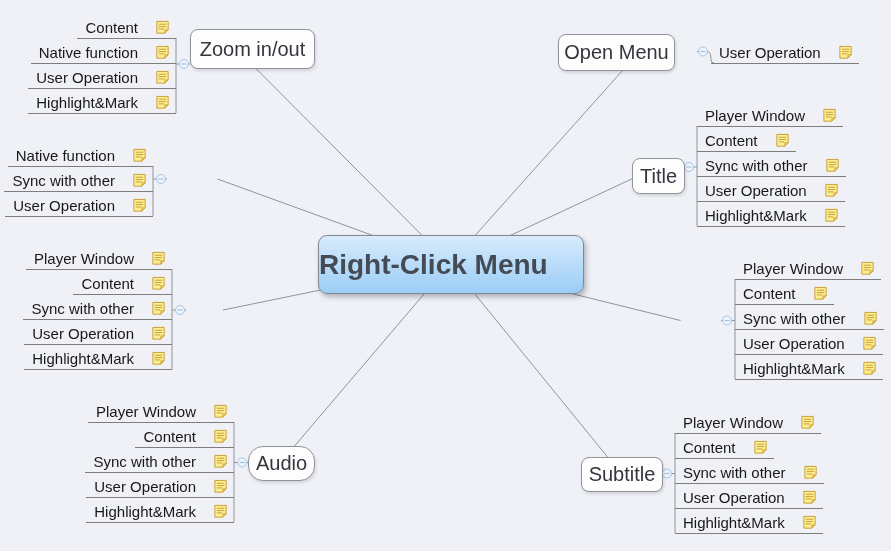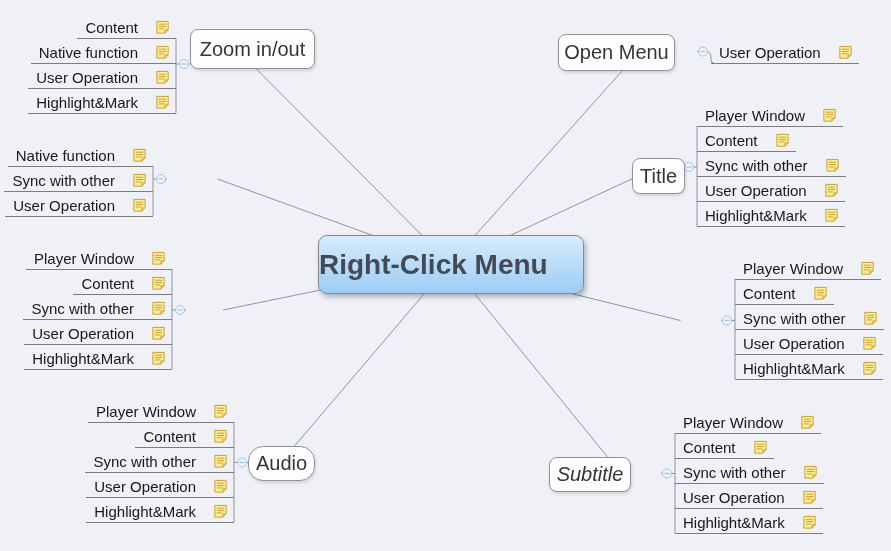--- a/index.html
+++ b/index.html
@@ -421,21 +421,21 @@
     <span class="note-icon">
       <svg width="15" height="15" viewBox="0 0 16 16">
         <path d="M2 1.5 H14 V10.5 L10.5 14 H2 Z" style="fill:var(--note-fill);stroke:var(--note-stroke);stroke-width:1"></path>
         <path d="M14 10.5 H10.5 V14 Z" style="fill:var(--note-fold);stroke:var(--note-stroke);stroke-width:0.8"></path>
         <line x1="4" y1="4.5" x2="12" y2="4.5" style="stroke:var(--note-stroke);stroke-width:1"></line>
         <line x1="4" y1="7" x2="12" y2="7" style="stroke:var(--note-stroke);stroke-width:1"></line>
         <line x1="4" y1="9.5" x2="10" y2="9.5" style="stroke:var(--note-stroke);stroke-width:1"></line>
       </svg>
     </span>
   </div>
-    <div class="topic-node" style="left: 549px; top: 457px; width: 80px; height: 33px; font-style: italic;">
+    <div class="topic-node" style="left: 581px; top: 457px; width: 80px; height: 33px;">
     <span>Subtitle</span>
   </div>
     <div class="child" style="top: 411px; left: 675px;">
     <span>Player Window</span>
     <span class="note-icon">
       <svg width="15" height="15" viewBox="0 0 16 16">
         <path d="M2 1.5 H14 V10.5 L10.5 14 H2 Z" style="fill:var(--note-fill);stroke:var(--note-stroke);stroke-width:1"></path>
         <path d="M14 10.5 H10.5 V14 Z" style="fill:var(--note-fold);stroke:var(--note-stroke);stroke-width:0.8"></path>
         <line x1="4" y1="4.5" x2="12" y2="4.5" style="stroke:var(--note-stroke);stroke-width:1"></line>
         <line x1="4" y1="7" x2="12" y2="7" style="stroke:var(--note-stroke);stroke-width:1"></line>

